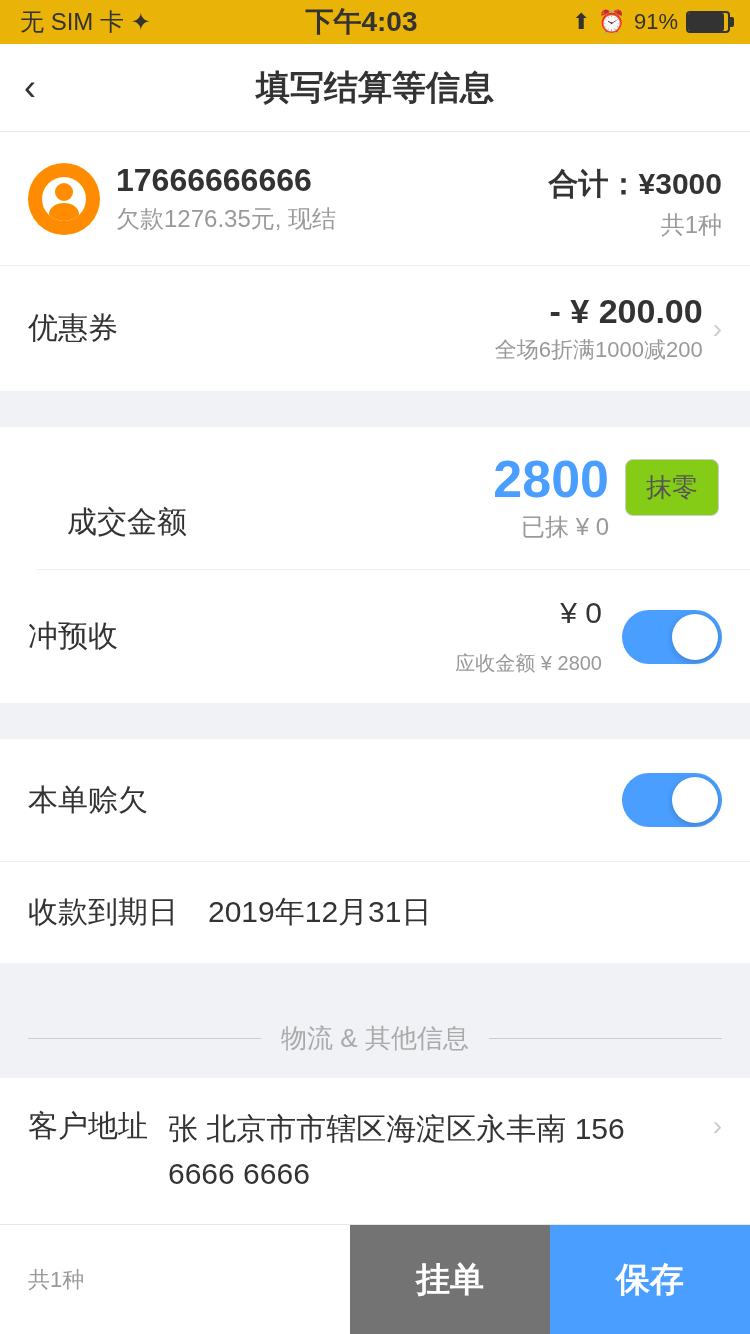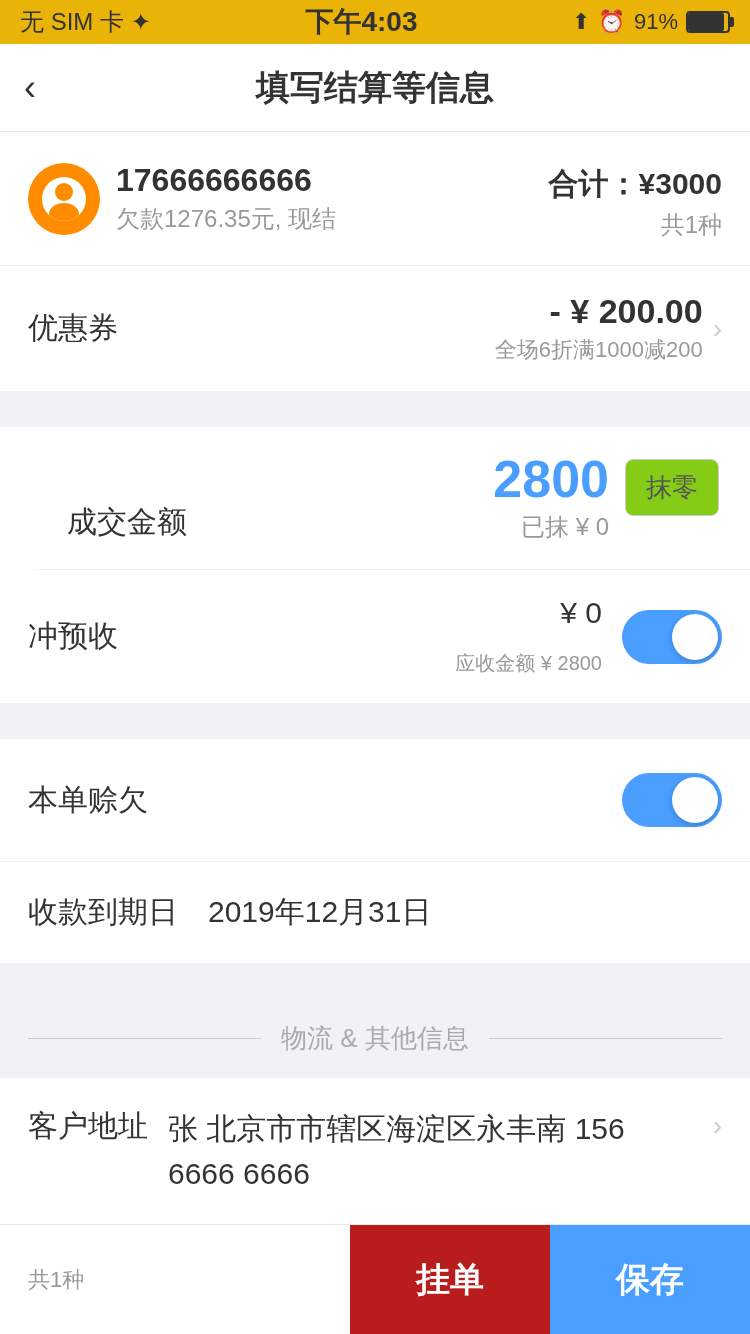--- a/index.html
+++ b/index.html
@@ -415,21 +415,21 @@
       font-weight: 700;
       color: #333;
     }
     .bottom-count {
       font-size: 22px;
       color: #999;
     }
     .bottom-btn-hang {
       width: 200px;
       height: 110px;
-      background: #b91c1c;
+      background: #737373;
       display: flex;
       align-items: center;
       justify-content: center;
       font-size: 34px;
       color: #fff;
       font-weight: 600;
       cursor: pointer;
     }
     .bottom-btn-save {
       width: 200px;

